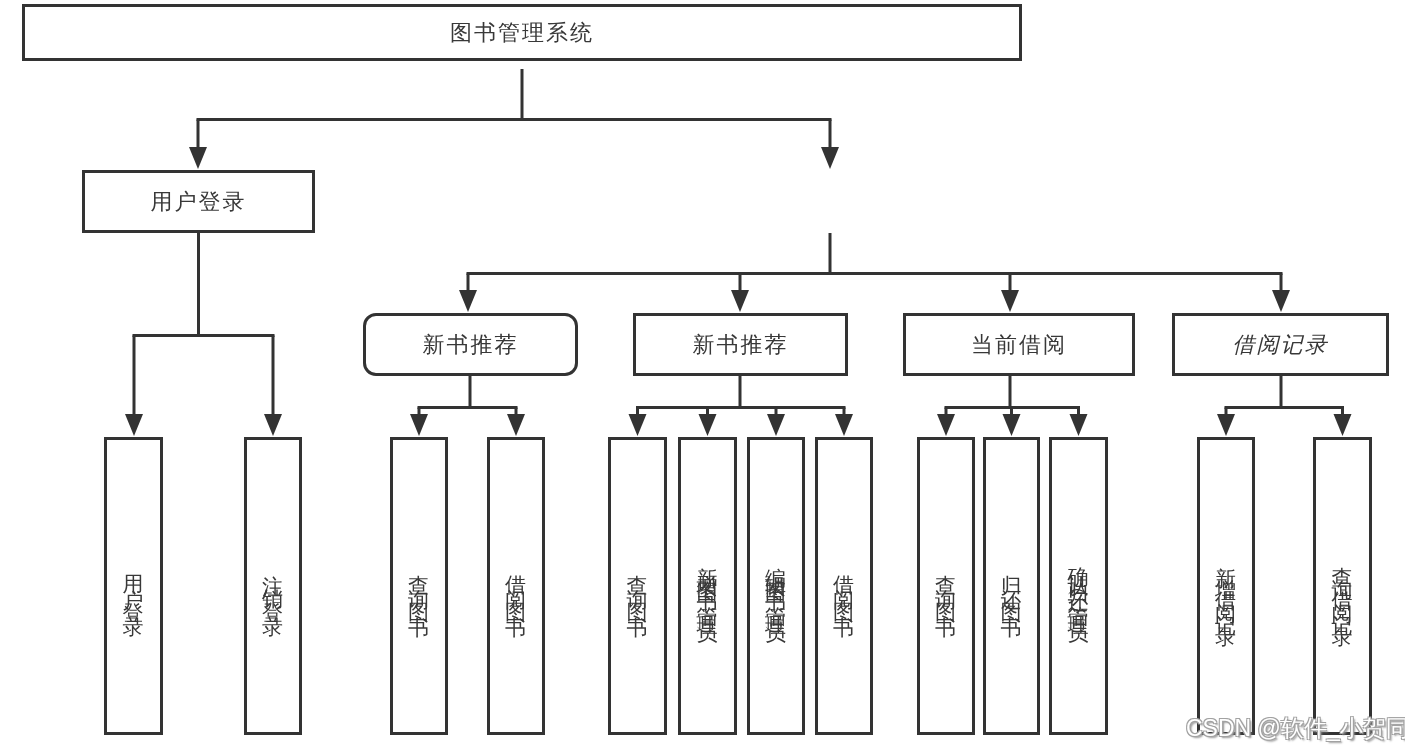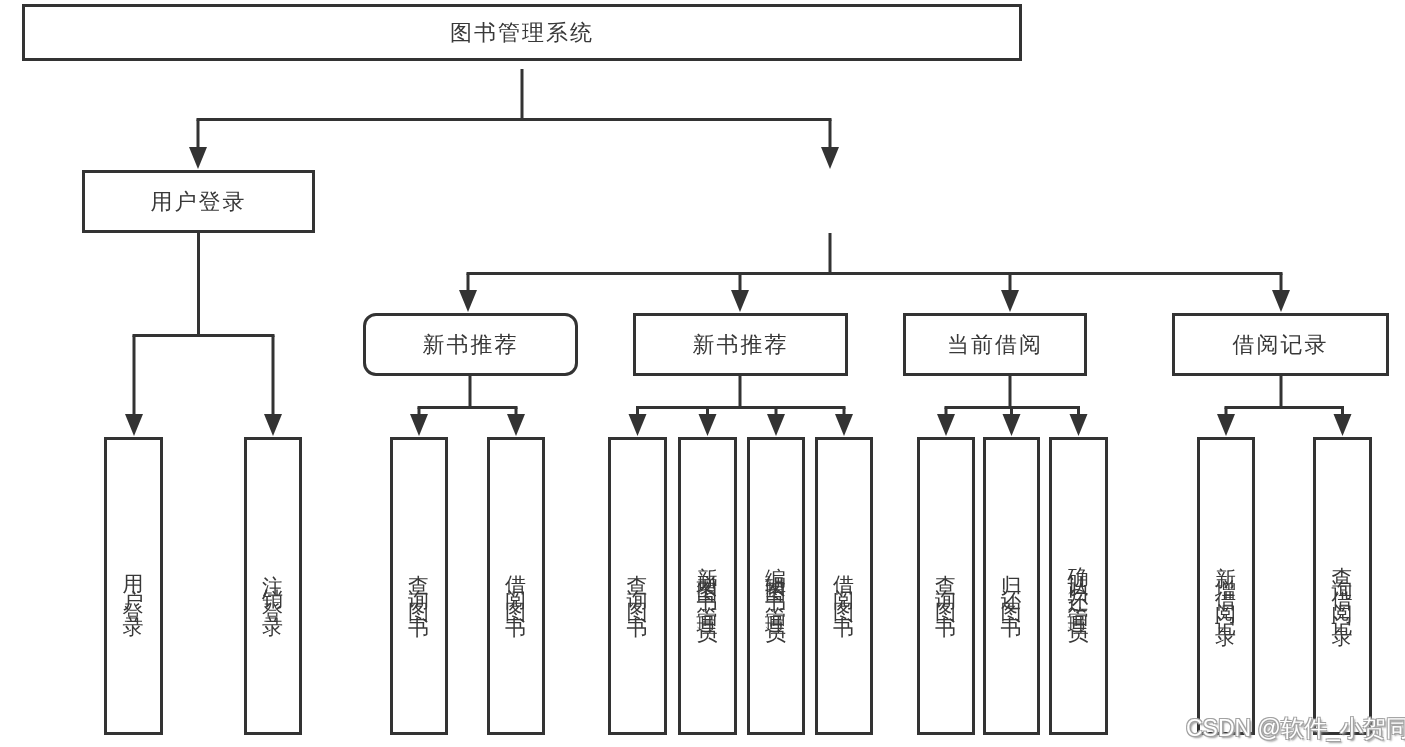--- a/index.html
+++ b/index.html
@@ -145,24 +145,24 @@
   <div class="box" style="left:82px; top:170px; width:233px; height:63px;">
     <span class="h-label">用户登录</span>
   </div>
 
   <div class="box" style="left:363px; top:313px; width:215px; height:63px;border-radius:13px;">
     <span class="h-label">新书推荐</span>
   </div>
   <div class="box" style="left:633px; top:313px; width:215px; height:63px;">
     <span class="h-label">新书推荐</span>
   </div>
-  <div class="box" style="left:903px; top:313px; width:184px; height:63px;">
+  <div class="box" style="left:903px; top:313px; width:232px; height:63px;">
     <span class="h-label">当前借阅</span>
   </div>
-  <div class="box" style="left:1172px; top:313px; width:217px; height:63px;">
+  <div class="box" style="left:1172px; top:313px; width:217px; height:63px;font-style:italic;">
     <span class="h-label">借阅记录</span>
   </div>
 
   <div class="box leaf sp4" style="left:104px; top:437px; width:59px; height:298px;">
     <span class="v-label">用户登录</span>
   </div>
   <div class="box leaf sp4" style="left:244px; top:437px; width:58px; height:298px;">
     <span class="v-label">注销登录</span>
   </div>
 

